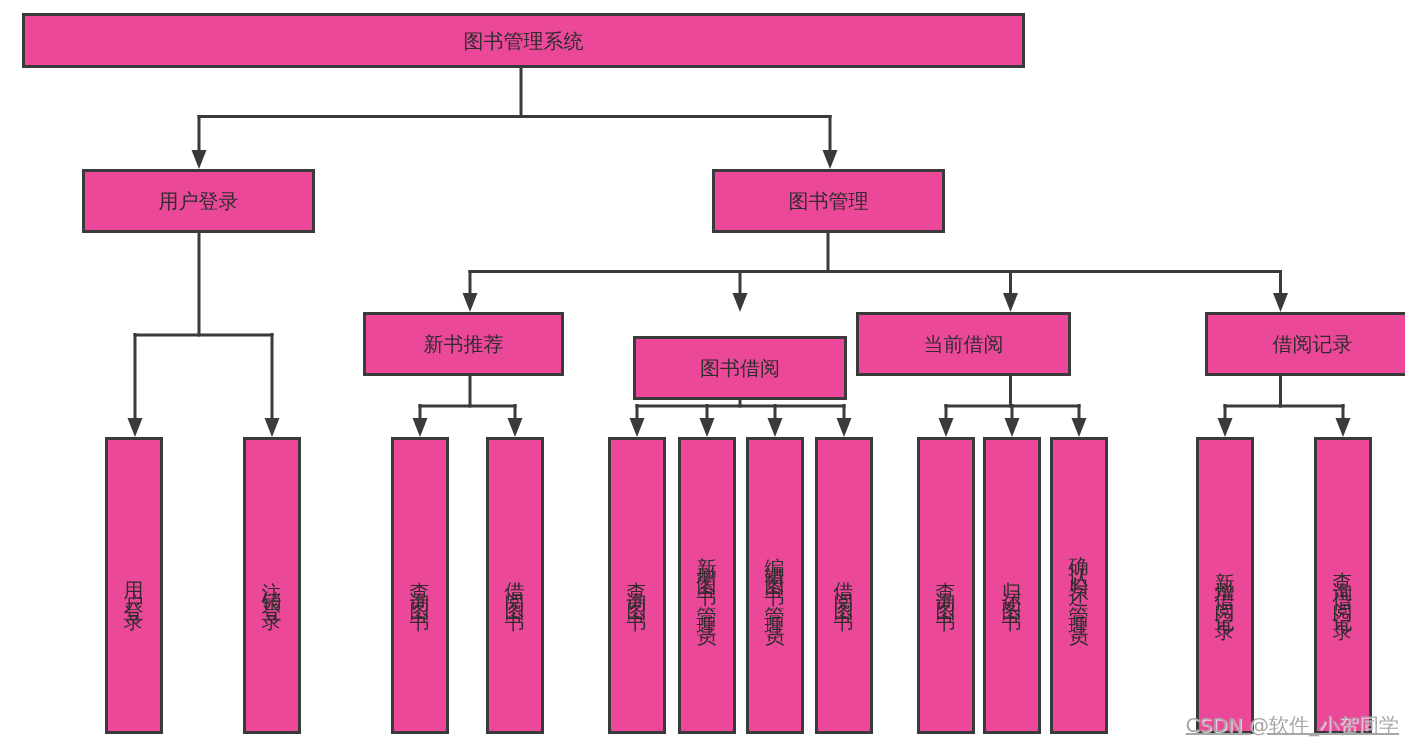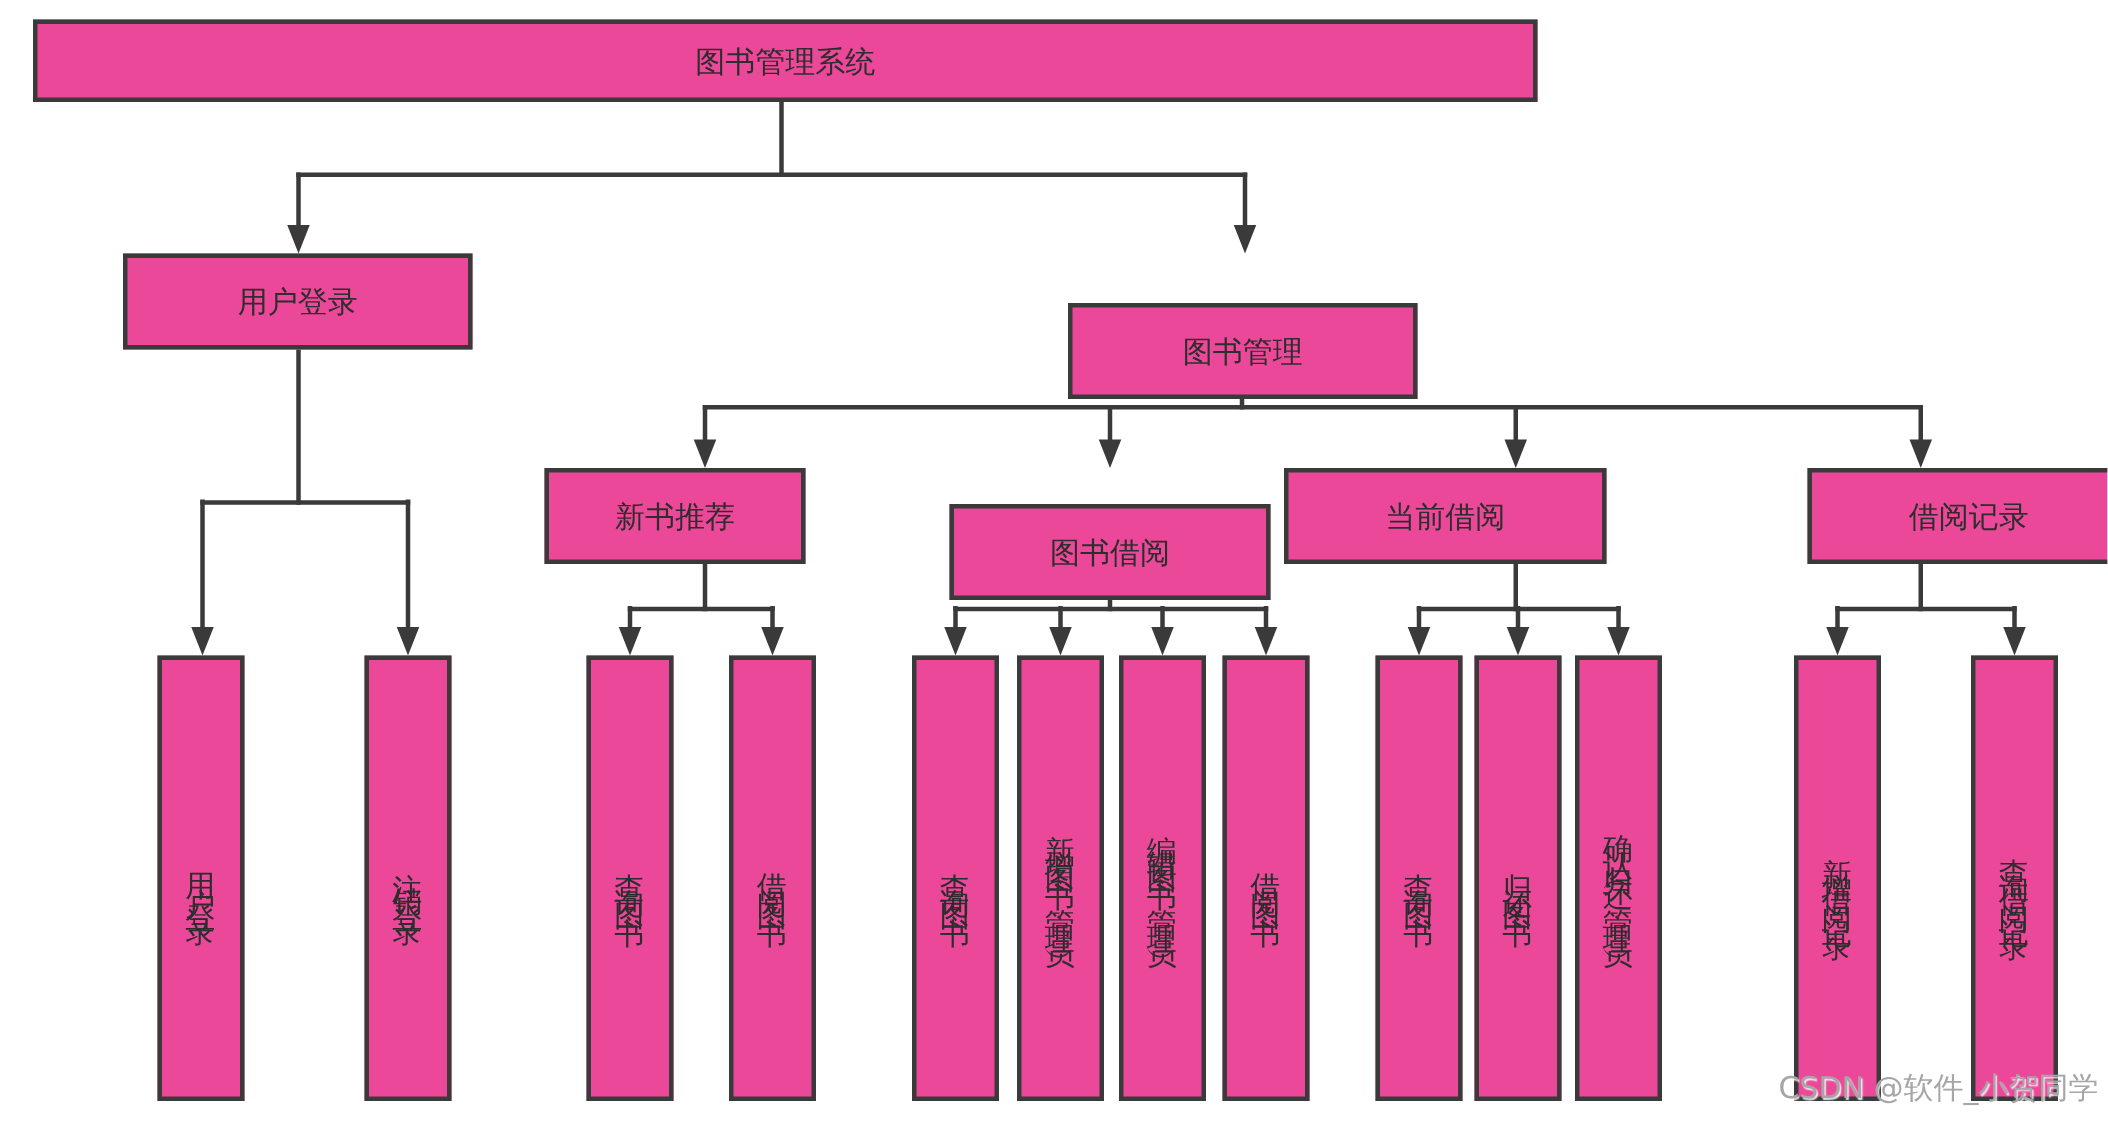--- a/index.html
+++ b/index.html
@@ -44,20 +44,21 @@
 
   .watermark {
     position: absolute;
     top: 712px;
     right: 6px;
     font-size: 20px;
     color: #a6a6a6;
     text-shadow: 1px 1px 1px rgba(255,255,255,0.9);
     z-index: 5;
     white-space: nowrap;
+    text-decoration: underline;
   }
 </style>
 </head>
 <body>
 
 <div class="canvas">
 
   <svg class="connectors" viewBox="0 0 1405 747" xmlns="http://www.w3.org/2000/svg">
 
     <g>
@@ -130,23 +131,23 @@
       <line x1="1225" y1="404" x2="1225" y2="422"></line>
       <polygon points="1225,437 1217.5,418 1232.5,418"></polygon>
       <line x1="1343" y1="404" x2="1343" y2="422"></line>
       <polygon points="1343,437 1335.5,418 1350.5,418"></polygon>
     </g>
   </svg>
 
   <div class="node" style="left:22px; top:13px; width:1003px; height:55px;">图书管理系统</div>
 
   <div class="node" style="left:82px; top:169px; width:233px; height:64px;">用户登录</div>
-  <div class="node" style="left:712px; top:169px; width:233px; height:64px;margin-top:33px;">图书管理</div>
+  <div class="node" style="left:712px; top:169px; width:233px; height:64px;">图书管理</div>
 
-  <div class="node" style="left:363px; top:312px; width:174px; height:64px;">新书推荐</div>
+  <div class="node" style="left:363px; top:312px; width:201px; height:64px;">新书推荐</div>
   <div class="node" style="left:633px; top:312px; width:214px; height:64px;margin-top:24px;">图书借阅</div>
   <div class="node" style="left:856px; top:312px; width:215px; height:64px;">当前借阅</div>
   <div class="node" style="left:1173px; top:312px; width:215px; height:64px;margin-left:32px;">借阅记录</div>
 
   <div class="node vtext" style="left:105px; top:437px; width:58px; height:297px;">用户登录</div>
   <div class="node vtext" style="left:243px; top:437px; width:58px; height:297px;">注销登录</div>
 
   <div class="node vtext" style="left:391px; top:437px; width:58px; height:297px;">查询图书</div>
   <div class="node vtext" style="left:486px; top:437px; width:58px; height:297px;">借阅图书</div>
 

